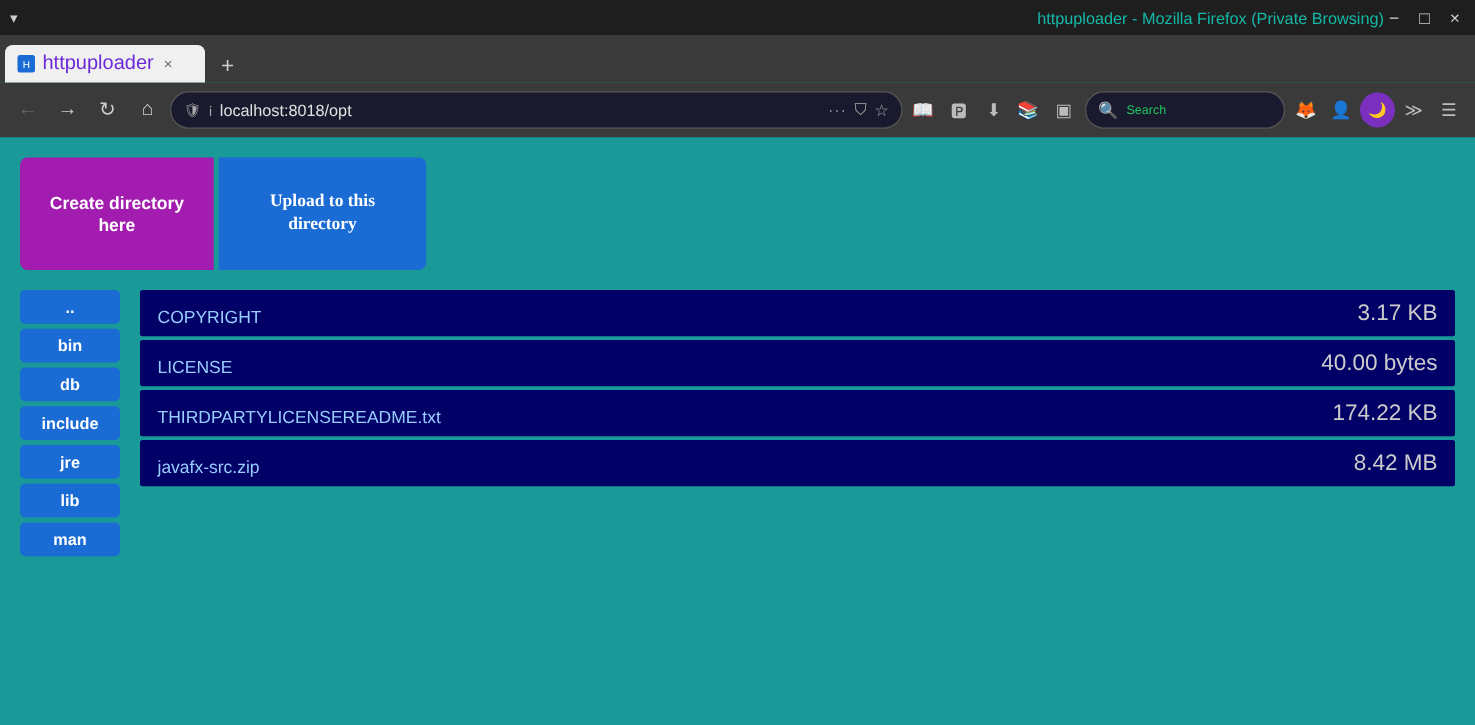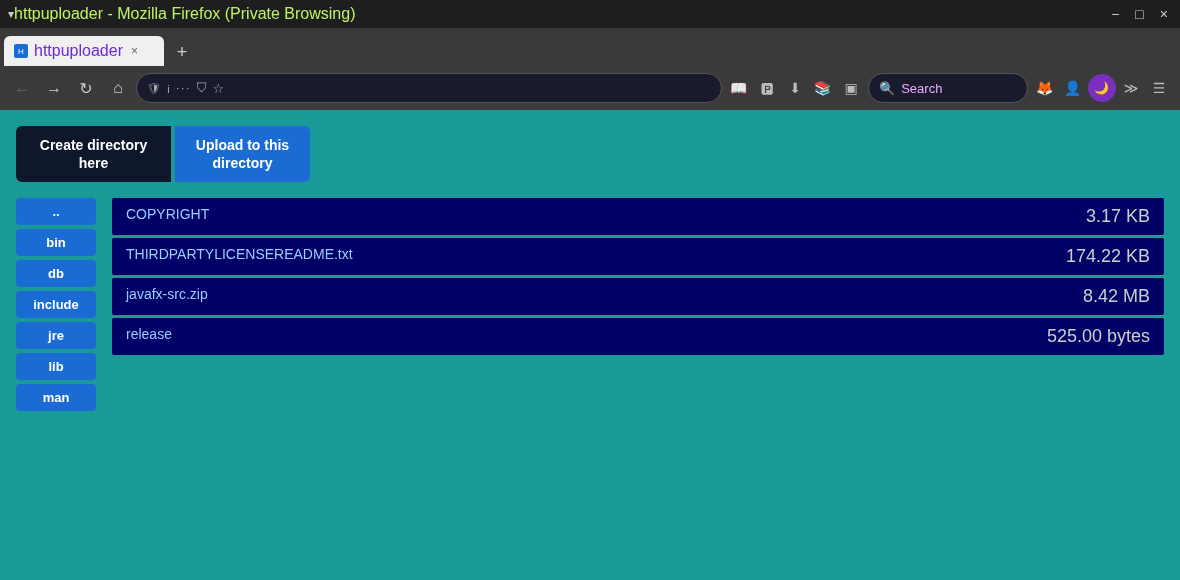--- a/index.html
+++ b/index.html
@@ -6,24 +6,24 @@
     body { font-family: Arial, sans-serif; background: #009999; width: 1180px; height: 580px; overflow: hidden; }
     .title-bar {
       display: flex;
       align-items: center;
       justify-content: space-between;
       padding: 4px 8px;
       background: #1e1e1e;
       height: 28px;
     }
     .title-bar-text {
-      color: #bef264;
-      font-size: 16px;
+      color: #14b8a6;
+      font-size: 13px;
       flex: 1;
-      text-align: left;
+      text-align: right;
     }
     .title-bar-controls {
       display: flex;
       gap: 8px;
     }
     .title-bar-btn {
       color: #ccc;
       font-size: 14px;
       cursor: pointer;
       background: none;
@@ -161,22 +161,22 @@
       height: 30px;
       gap: 6px;
       min-width: 160px;
       border: 1px solid #555;
     }
     .search-icon-nav {
       color: #aaa;
       font-size: 13px;
     }
     .search-placeholder {
-      color: #f0abfc;
-      font-size: 13px;
+      color: #22c55e;
+      font-size: 10px;
     }
     .nav-toolbar {
       display: flex;
       align-items: center;
       gap: 2px;
     }
     .toolbar-btn {
       width: 26px;
       height: 26px;
       display: flex;
@@ -206,45 +206,46 @@
       min-height: calc(580px - 110px);
     }
 
     
     .action-buttons {
       display: flex;
       gap: 0;
       margin-bottom: 16px;
     }
     .btn-create {
-      background: #0f172a;
+      background: #a21caf;
       color: white;
       border: none;
       padding: 10px 20px;
       font-size: 14px;
       font-weight: bold;
       cursor: pointer;
       border-radius: 6px 0 0 6px;
       width: 155px;
       text-align: center;
       line-height: 1.3;
     }
     .btn-upload {
       background: #1a6bd4;
       color: white;
       border: none;
-      padding: 10px 20px;
+      padding: 27px 20px;
       font-size: 14px;
       font-weight: bold;
       cursor: pointer;
       border-radius: 0 6px 6px 0;
-      width: 135px;
+      width: 166px;
       text-align: center;
       line-height: 1.3;
       margin-left: 4px;
+      font-family: Liberation Serif, serif;
     }
 
     
     .dir-title {
       font-size: 20px;
       font-weight: bold;
       color: #002244;
       margin-bottom: 16px;
     }
 
@@ -271,21 +272,21 @@
       text-align: center;
       font-weight: bold;
     }
 
     
     .file-list {
       flex: 1;
     }
     .file-row {
       display: flex;
-      align-items: flex-start;
+      align-items: flex-end;
       justify-content: space-between;
       background: #000066;
       color: white;
       padding: 8px 14px;
       margin-bottom: 3px;
       border-radius: 2px;
       font-size: 14px;
       cursor: pointer;
     }
     .file-name { color: #99ccff; }
@@ -319,20 +320,21 @@
 
   <div class="nav-bar">
     <button class="nav-btn disabled">←</button>
     <button class="nav-btn">→</button>
     <button class="nav-btn">↻</button>
     <button class="nav-btn">⌂</button>
 
     <div class="address-bar">
       <span class="address-bar-icon">🛡</span>
       <span class="address-bar-secure">ℹ</span>
+      <span class="address-text">localhost:8018/opt</span>
       <span class="address-bar-more">···</span>
       <span class="address-bar-bookmark">⛉</span>
       <span class="address-bar-star">☆</span>
     </div>
 
     <div class="nav-toolbar">
       <div class="toolbar-btn">📖</div>
       <div class="toolbar-btn">🅿</div>
       <div class="toolbar-btn">⬇</div>
       <div class="toolbar-btn">📚</div>
@@ -373,27 +375,27 @@
         <div class="sidebar-item">lib</div>
         <div class="sidebar-item">man</div>
       </div>
 
     <div class="file-list" id="file-list-container">
         <div class="file-row">
           <span class="file-name">COPYRIGHT</span>
           <span class="file-size">3.17 KB</span>
         </div>
         <div class="file-row">
+          <span class="file-name">LICENSE</span>
+          <span class="file-size">40.00 bytes</span>
+        </div>
+        <div class="file-row">
           <span class="file-name">THIRDPARTYLICENSEREADME.txt</span>
           <span class="file-size">174.22 KB</span>
         </div>
         <div class="file-row">
           <span class="file-name">javafx-src.zip</span>
           <span class="file-size">8.42 MB</span>
         </div>
-        <div class="file-row">
-          <span class="file-name">release</span>
-          <span class="file-size">525.00 bytes</span>
-        </div>
       </div>
 
   </div>
 </div>
 
 </body></html>

